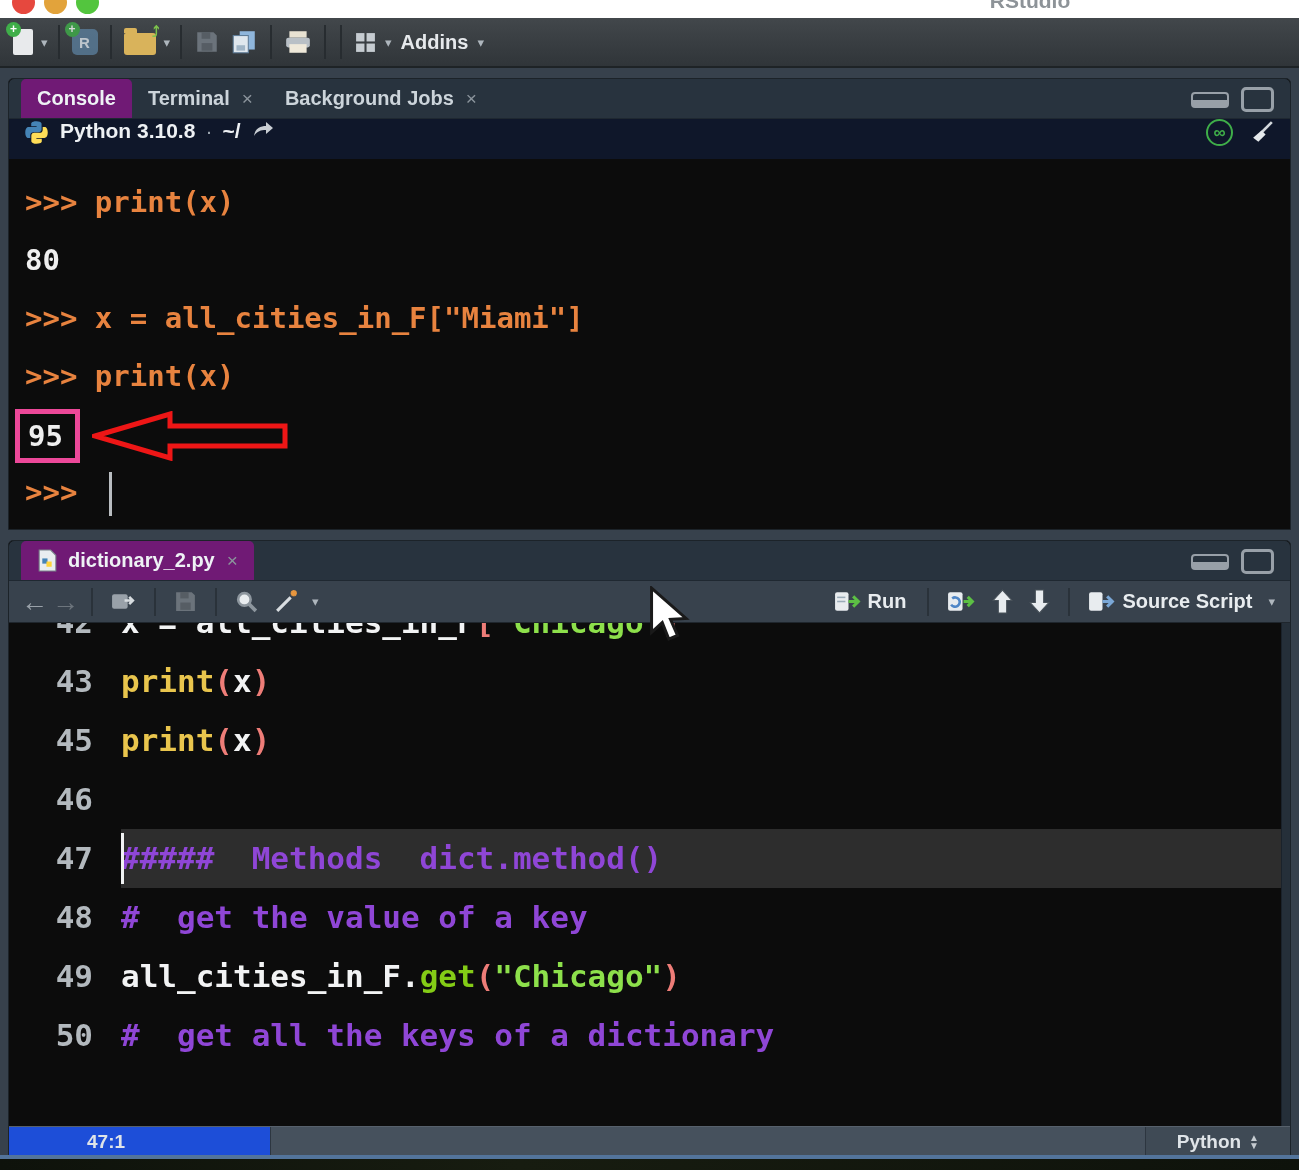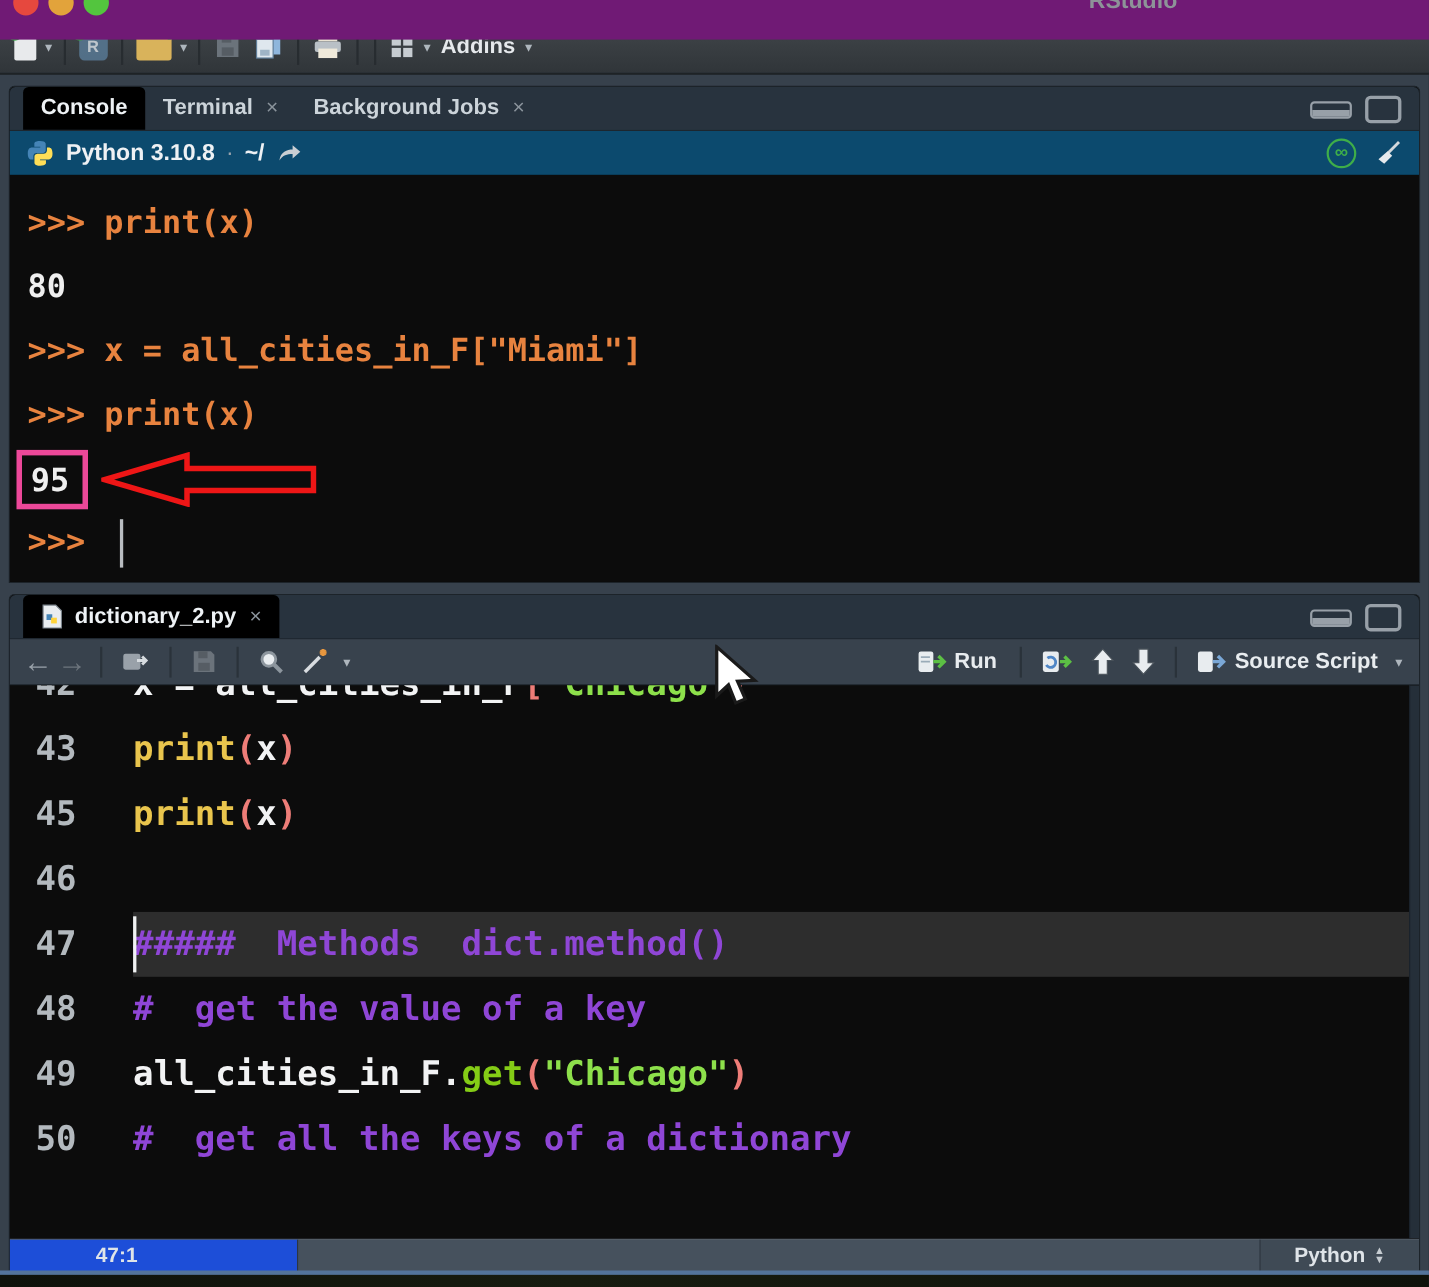--- a/index.html
+++ b/index.html
@@ -1,20 +1,20 @@
 <!DOCTYPE html>
 <html><head>
 <meta charset="utf-8">
 <style>
   * { box-sizing: border-box; margin: 0; padding: 0; }
   html,body { width:1299px; height:1170px; overflow:hidden; }
   body { background:#37414c; font-family:"Liberation Sans",sans-serif; position:relative; }
 
   
-  .titlebar{position:absolute;left:0;top:0;width:100%;height:36px;background:#701a75;overflow:hidden;z-index:5}
+  .titlebar{position:absolute;left:0;top:0;width:100%;height:18px;background:#ffffff;overflow:hidden;z-index:5}
   .traffic{position:absolute;top:-9px;width:23px;height:23px;border-radius:50%}
   .t-red{left:12px;background:#e6483e}
   .t-yellow{left:44px;background:#e2a33b}
   .t-green{left:76px;background:#53c53e}
   .title-clip{position:absolute;left:955px;top:-14px;width:150px;height:30px;line-height:30px;color:#8d9398;font-size:21px;font-weight:bold;text-align:center}
 
   
   .main-toolbar{position:absolute;left:0;top:18px;width:100%;height:50px;background:linear-gradient(#42474b,#303539);border-bottom:2px solid #1e2326;display:flex;align-items:center;padding:0 8px;z-index:4}
   .tbi{display:flex;align-items:center;justify-content:center;height:42px;padding:0 5px;position:relative}
   .tb-sep{width:2px;height:34px;background:#272c30;margin:0 7px}
@@ -28,27 +28,27 @@
   .goto-box{width:262px;height:31px;background:#454d54;border:1px solid #5b636b;border-radius:8px;display:flex;align-items:center;gap:10px;padding:0 12px;color:#b6bdc4;font-size:19px;margin:0 10px;box-shadow:inset 0 1px 3px rgba(0,0,0,.4)}
   .addins-label{color:#e6e9ec;font-size:20px;font-weight:bold;margin:0 6px}
 
   
   .pane{position:absolute;left:8px;width:1283px;background:#0c0c0c;border:1px solid #1c2329;border-radius:5px 5px 0 0}
   .console-pane{top:78px;height:452px}
   .editor-pane{top:540px;height:615px;border-radius:5px 5px 0 0}
 
   .tabs-row{position:relative;height:40px;background:#28333e;border-bottom:1px solid #1f2831;display:flex;align-items:stretch;border-radius:5px 5px 0 0;padding-left:12px}
   .ptab{display:flex;align-items:center;padding:0 16px;color:#ccd4da;font-size:20px;font-weight:bold;gap:10px}
-  .ptab.active{background:#000000;color:#eef2f5;border-radius:5px 5px 0 0}
+  .ptab.active{background:#701a75;color:#eef2f5;border-radius:5px 5px 0 0}
   .tab-close{color:#8b949c;font-size:19px;margin-left:2px;font-weight:normal}
   .win-icons{position:absolute;right:16px;top:8px;display:flex;gap:12px;align-items:center}
   .icon-min{width:38px;height:16px;border:2px solid #98a0a8;border-radius:4px;background:linear-gradient(transparent 50%,#98a0a8 50%)}
   .icon-max{width:33px;height:25px;border:3px solid #98a0a8;border-radius:5px}
 
-  .console-header{height:40px;background:#0c4a6e;display:flex;align-items:center;padding:0 14px;gap:10px;color:#eef1f4;font-size:21px;font-weight:bold}
+  .console-header{height:40px;background:#0f172a;display:flex;align-items:flex-start;padding:0 14px;gap:10px;color:#eef1f4;font-size:21px;font-weight:bold}
   .ch-dot{color:#9aa4ad;font-weight:normal}
   .ch-right{margin-left:auto;display:flex;gap:16px;align-items:center}
   .inf{width:27px;height:27px;border:2px solid #3fae49;border-radius:50%;color:#3fae49;font-size:17px;font-weight:bold;display:flex;align-items:center;justify-content:center}
 
   .console-body{position:relative;height:370px;background:#0c0c0c;padding:14px 0 0 16px;font:700 29px/58px "DejaVu Sans Mono",monospace;white-space:pre;overflow:hidden}
   .c-prompt,.c-code{color:#e8833f}
   .c-out{color:#efefef}
   .c-caret{display:inline-block;width:3px;height:44px;background:#b9bdc1;margin-left:14px;vertical-align:middle}
   .red-box{display:inline-block;border:5px solid #ec4899;color:#efefef;padding:0 12px 0 8px;margin-left:-10px;line-height:44px;vertical-align:middle}
   .anno-arrow{vertical-align:middle;margin-left:12px}
@@ -56,21 +56,21 @@
   .editor-toolbar{height:42px;background:#38424d;border-bottom:1px solid #1f262d;display:flex;align-items:center;padding:0 12px;gap:4px;color:#e8ecef}
   .et-label{font-size:20px;font-weight:bold;color:#e8ecef;margin:0 4px}
   .tb-sep2{width:2px;height:28px;background:#2a323a;margin:0 8px}
   .et-right{margin-left:auto;display:flex;align-items:center;gap:4px}
   .nav-arrow{font-size:27px;font-weight:bold;color:#99a1a9;line-height:40px}
   .nav-arrow.fwd{color:#6d757d}
 
   .editor-body{position:relative;height:503px;overflow:hidden;background:#0c0c0c}
   .e-lines{margin-top:-30px}
   .e-line{display:flex;height:59px;font:700 31px/59px "DejaVu Sans Mono",monospace;white-space:pre}
-  .e-num{flex:0 0 112px;text-align:center;padding-right:28px;color:#b3b9be}
+  .e-num{flex:0 0 112px;text-align:right;padding-right:28px;color:#b3b9be}
   .e-code{flex:1;position:relative;color:#f2f3f4}
   .e-code.hl{background:#2d2d2d}
   .e-caret{position:absolute;left:0;top:4px;width:3px;height:51px;background:#f0f2f3}
   .tk-plain{color:#f2f3f4}
   .tk-paren{color:#ee7d78}
   .tk-str{color:#8de04b}
   .tk-func{color:#e9c54d}
   .tk-comment{color:#8f46d6}
   .tk-bold{color:#84cc16}
   .red-box-e{display:inline-block;border:5px solid #ee1616;padding:0 16px 0 12px;margin-left:-14px;line-height:46px;vertical-align:middle}

